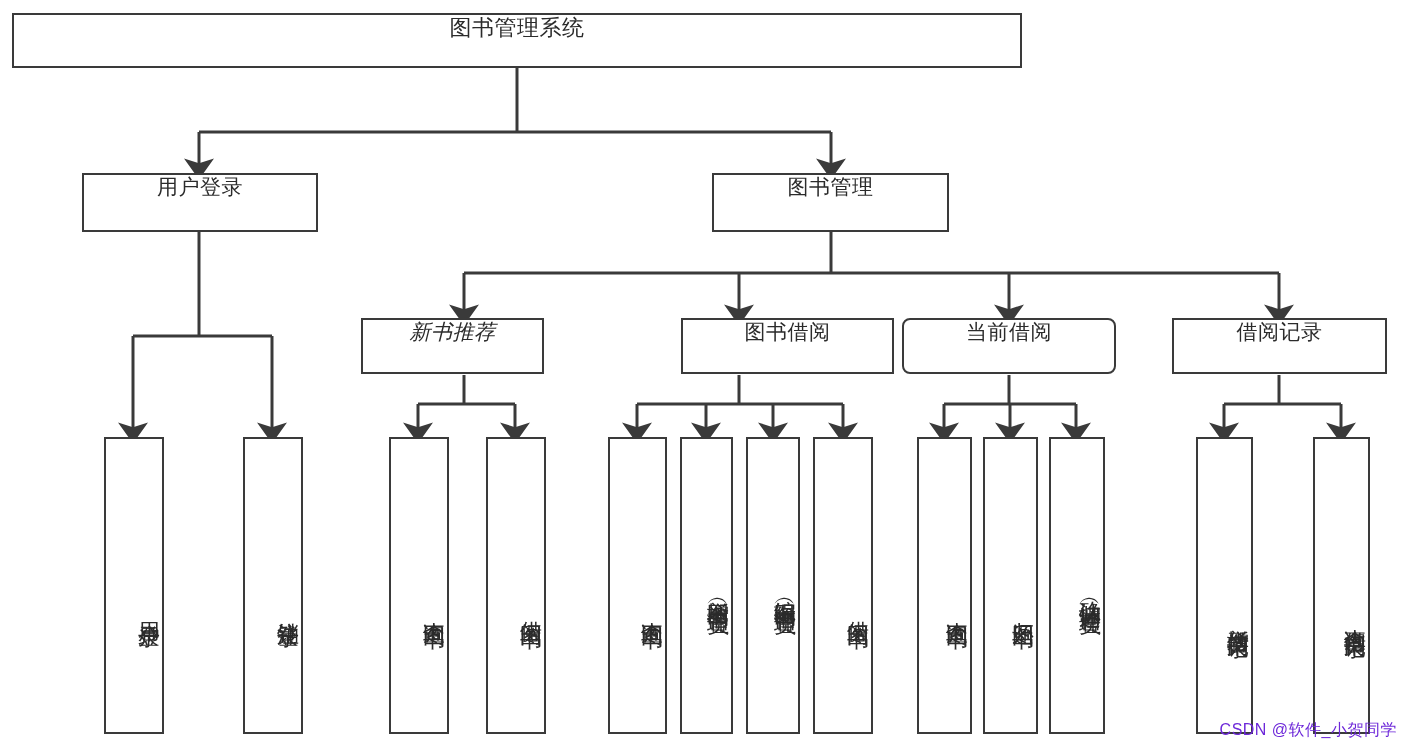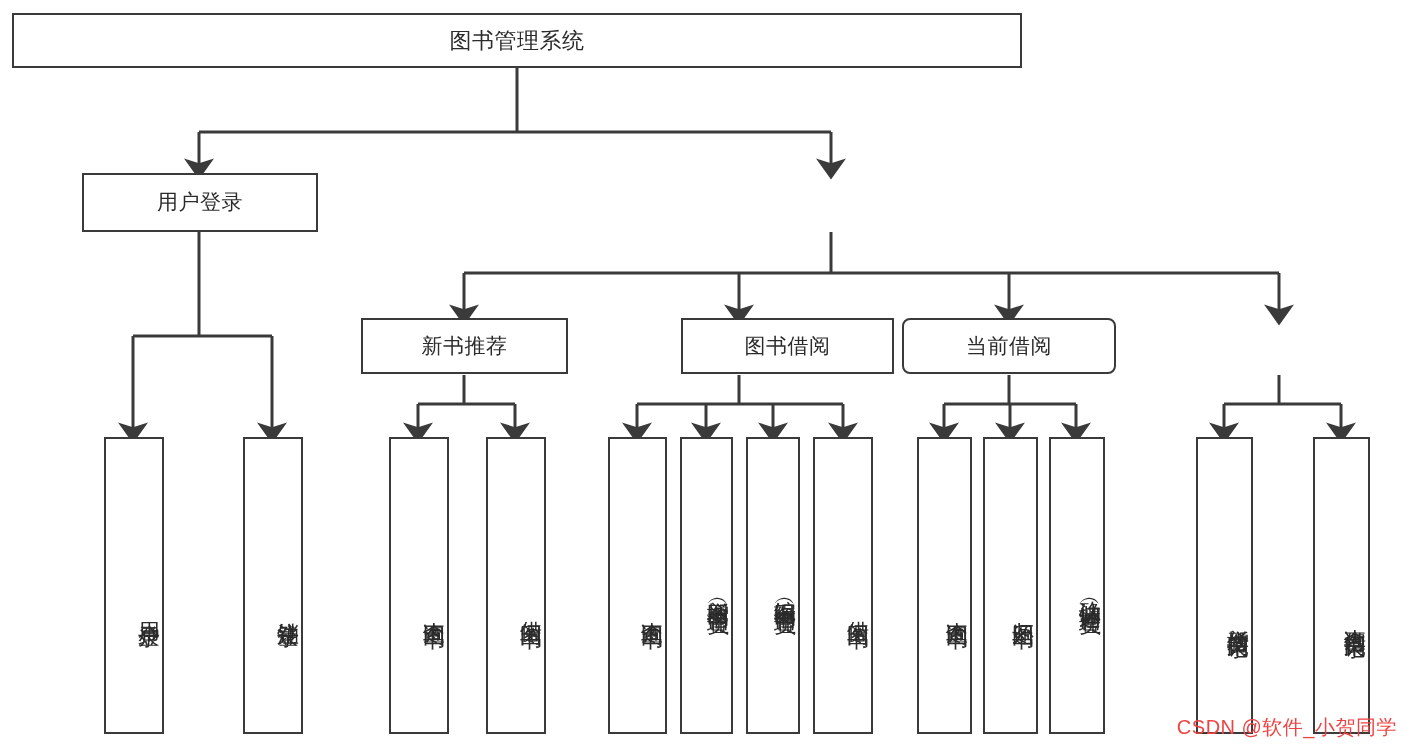--- a/index.html
+++ b/index.html
@@ -24,21 +24,20 @@
     width: 1405px;
     height: 747px;
     pointer-events: none;
   }
   .node {
     position: absolute;
     box-sizing: border-box;
     background: #ffffff;
     border: 2px solid #3a3a3a;
     display: flex;
-    align-items: center;
     justify-content: center;
     color: #2b2b2b;
     text-align: center;
     line-height: 1.18;
   }
   .node.h {
     font-size: 21px;
     letter-spacing: 0.5px;
   }
   .node.title {
@@ -62,22 +61,22 @@
   .node.v.mid {
     padding-top: 44px;
   }
   .nodetext {
     display: block;
   }
   #watermark {
     position: absolute;
     right: 8px;
     bottom: 6px;
-    font-size: 20px;
-    color: #ef4444;
+    font-size: 16px;
+    color: #6d28d9;
     letter-spacing: 0.5px;
     white-space: nowrap;
   }
 </style>
 </head>
 <body>
 
 <div id="canvas">
 
   <svg id="wires" viewBox="0 0 1405 747">
@@ -133,30 +132,36 @@
     </g>
   </svg>
 
   <div class="node h title" style="left:12px; top:13px; width:1010px; height:55px;">
     <span class="nodetext">图书管理系统</span>
   </div>
 
   <div class="node h" style="left:82px; top:173px; width:236px; height:59px;">
     <span class="nodetext">用户登录</span>
   </div>
-
-  <div class="node h" style="left:361px; top:318px; width:207px; height:56px;">
+  <div class="node h" style="left:712px; top:173px; width:237px; height:59px;">
+    <span class="nodetext">图书管理</span>
+  </div>
+
+  <div class="node h" style="left:361px; top:318px; width:183px; height:56px;font-style:italic;">
     <span class="nodetext">新书推荐</span>
   </div>
   <div class="node h" style="left:633px; top:318px; width:213px; height:56px;margin-left:48px;">
     <span class="nodetext">图书借阅</span>
   </div>
   <div class="node h" style="left:902px; top:318px; width:214px; height:56px;border-radius:8px;">
     <span class="nodetext">当前借阅</span>
   </div>
+  <div class="node h" style="left:1172px; top:318px; width:215px; height:56px;">
+    <span class="nodetext">借阅记录</span>
+  </div>
 
   <div class="node v mid" style="left:104px; top:437px; width:60px; height:297px;">
     <span class="nodetext">用户登录</span>
   </div>
   <div class="node v mid" style="left:243px; top:437px; width:60px; height:297px;">
     <span class="nodetext">注销登录</span>
   </div>
 
   <div class="node v mid" style="left:389px; top:437px; width:60px; height:297px;">
     <span class="nodetext">查询图书</span>

